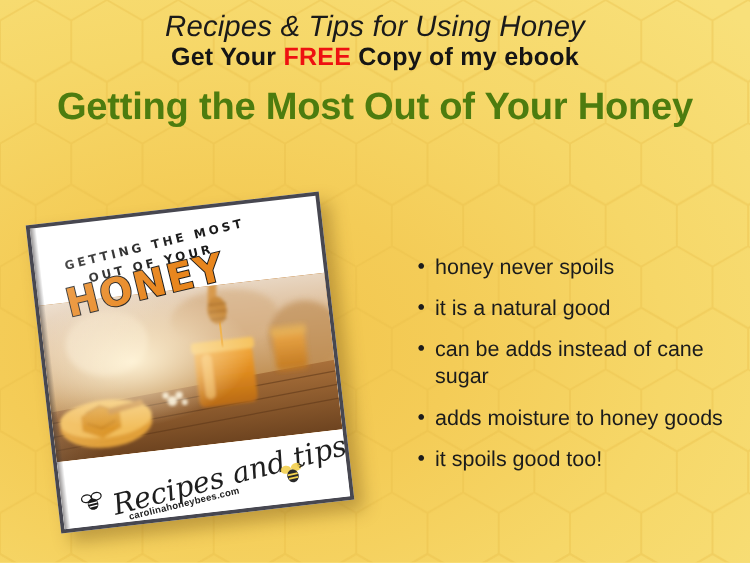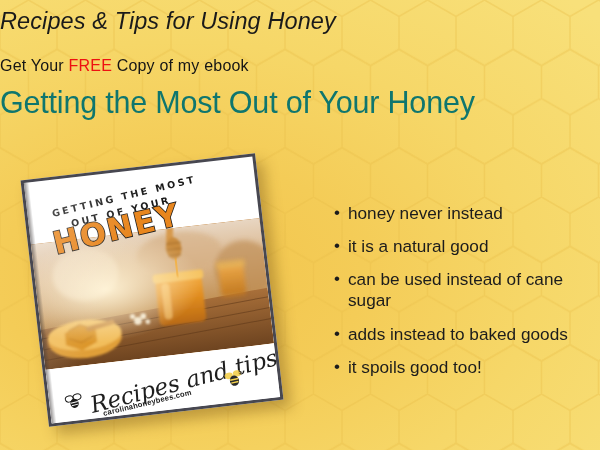--- a/index.html
+++ b/index.html
@@ -16,41 +16,40 @@
     background:
       radial-gradient(ellipse 95% 85% at 30% 62%, #F2C44B 0%, #F4CC57 32%, #F6D768 62%, #F8E07A 100%);
   }
   #honeycomb{
     position:absolute; inset:0;
     opacity:.5;
   }
   #honeycomb svg{ width:100%; height:100%; display:block; }
 
   
-  #headings{ position:absolute; left:0; right:0; top:0; text-align:left; }
+  #headings{ position:absolute; left:0; right:0; top:0; text-align:center; }
   .kicker{
     font-style:italic;
     font-size:23.5px;
     color:#1A1A1A;
     letter-spacing:.1px;
     margin-top:8px;
     line-height:1.15;
   }
   .subhead{
-    font-size:16px;
-    font-weight:normal;
+    font-size:20px;
+    font-weight:bold;
     color:#151515;
-    margin-top:22px;
     letter-spacing:.2px;
   }
   .subhead .free{ color:#EE1111; }
   .maintitle{
     font-size:30.5px;
-    font-weight:normal;
-    color:#0f766e;
+    font-weight:bold;
+    color:#4d7c0f;
     margin-top:10px;
     letter-spacing:-.2px;
     white-space:nowrap;
   }
 
   
   #bullets{
     position:absolute;
     left:334px; top:203px; width:252px;
   }
@@ -198,36 +197,36 @@
 <div id="headings">
   <div class="kicker">Recipes &amp; Tips for Using Honey</div>
   <div class="subhead"><span>Get Your </span><span class="free">FREE</span><span> Copy of my ebook</span></div>
   <div class="maintitle">Getting the Most Out of Your Honey</div>
 </div>
 
 <div id="bullets">
 
   <div class="bullet-row">
     <span class="bullet-dot">•</span>
-    <span class="bullet-text">honey never instead</span>
+    <span class="bullet-text">honey never spoils</span>
   </div>
 
   <div class="bullet-row">
     <span class="bullet-dot">•</span>
     <span class="bullet-text">it is a natural good</span>
   </div>
 
   <div class="bullet-row">
     <span class="bullet-dot">•</span>
-    <span class="bullet-text">can be used instead of cane sugar</span>
-  </div>
-
-  <div class="bullet-row">
-    <span class="bullet-dot">•</span>
-    <span class="bullet-text">adds instead to baked goods</span>
+    <span class="bullet-text">can be adds instead of cane sugar</span>
+  </div>
+
+  <div class="bullet-row">
+    <span class="bullet-dot">•</span>
+    <span class="bullet-text">adds moisture to honey goods</span>
   </div>
 
   <div class="bullet-row">
     <span class="bullet-dot">•</span>
     <span class="bullet-text">it spoils good too!</span>
   </div>
 
 </div>
 
 <div id="book-wrap">

